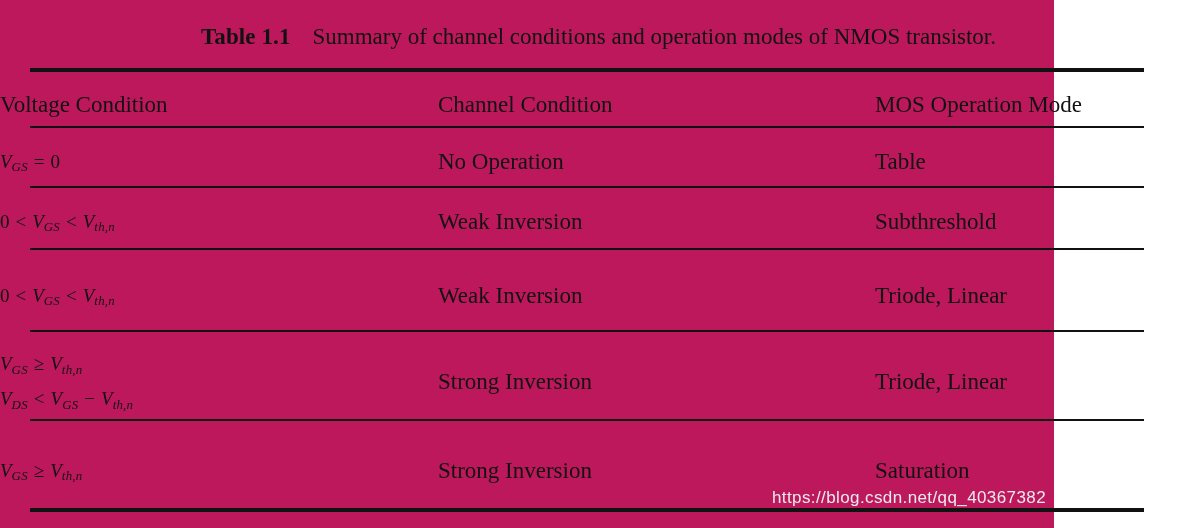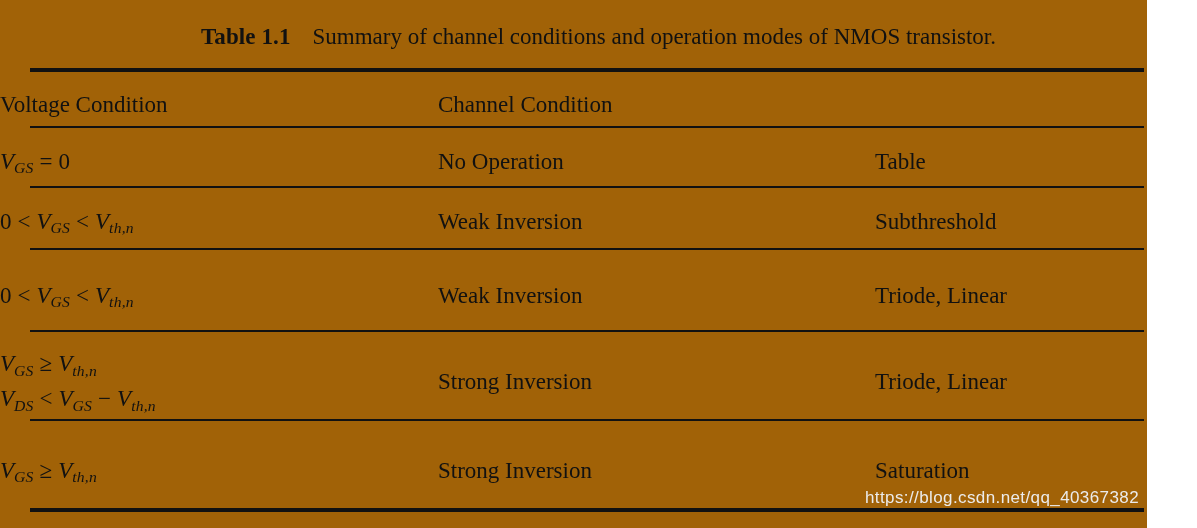--- a/index.html
+++ b/index.html
@@ -12,23 +12,23 @@
     width: 1197px;
     height: 528px;
     font-family: "Liberation Serif", "DejaVu Serif", serif;
     color: #111111;
     overflow: hidden;
     position: relative;
   }
 
   .sheet {
     position: relative;
-    width: 1147px;
+    width: 1054px;
     height: 528px;
-    background: #a16207;
+    background: #be185d;
   }
 
   
   .caption {
     position: absolute;
     left: 0;
     top: 22px;
     width: 1197px;
     text-align: center;
     font-size: 23px;
@@ -72,21 +72,21 @@
   }
   .c1 { width: 438px; flex: 0 0 438px; }
   .c2 { width: 437px; flex: 0 0 437px; }
   .c3 { width: 239px; flex: 0 0 239px; }
 
   .cell.head { font-size: 23px; }
 
   
   .math {
     font-style: italic;
-    font-size: 23px;
+    font-size: 19px;
     line-height: 31px;
     white-space: nowrap;
   }
   .math .op {
     font-style: normal;
     padding: 0 6px;
   }
   .math .num {
     font-style: normal;
   }
@@ -121,20 +121,21 @@
 
   <div class="caption">
     <span class="cap-label">Table 1.1</span><span class="cap-gap"></span><span class="cap-text">Summary of channel conditions and operation modes of NMOS transistor.</span>
   </div>
 
   <div class="rule thick" style="top:68px;"></div>
 
   <div class="row" style="top:86px; height:38px;">
     <div class="cell head c1">Voltage Condition</div>
     <div class="cell head c2">Channel Condition</div>
+    <div class="cell head c3">MOS Operation Mode</div>
   </div>
 
   <div class="rule thin" style="top:126px;"></div>
 
   <div class="row" style="top:140px; height:44px;">
     <div class="cell c1">
       <span class="math mline"><i>V</i><sub>GS</sub><span class="op">=</span><span class="num">0</span></span>
     </div>
     <div class="cell c2">No Operation</div>
     <div class="cell c3">Table</div>

